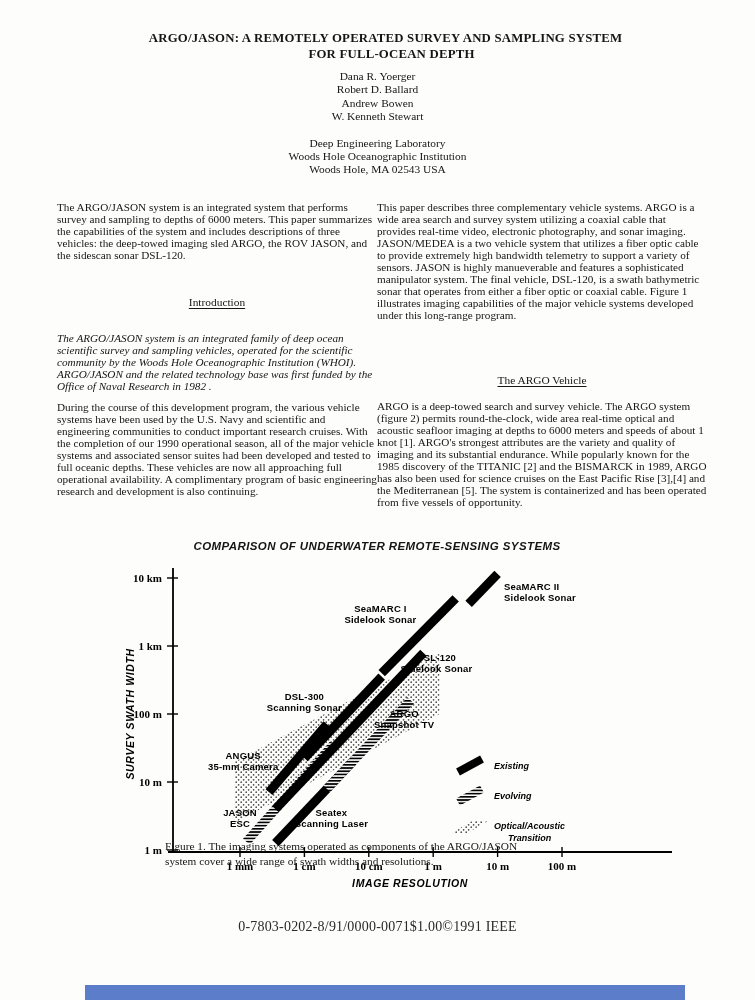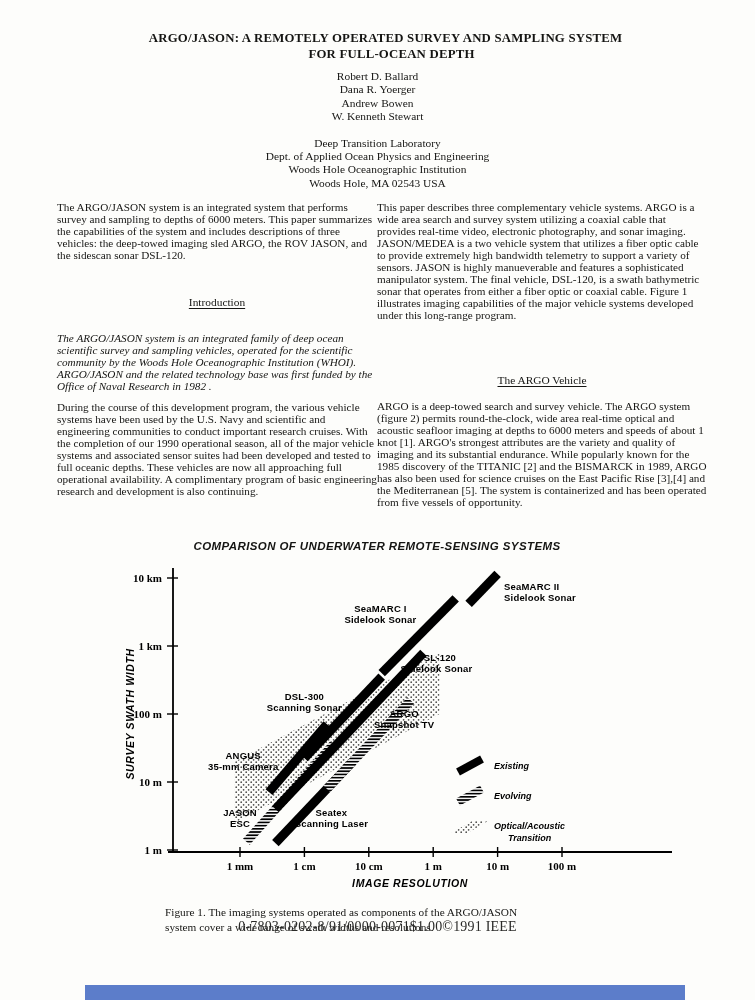--- a/index.html
+++ b/index.html
@@ -21,29 +21,28 @@
   .axtitle{font:italic 700 10.5px "Liberation Sans", sans-serif;fill:#000;letter-spacing:.6px;}
   .legendtext{font:italic 700 9px "Liberation Sans", sans-serif;fill:#000;}
 </style>
 </head>
 <body>
 
 <div class="abs center title-line" style="left:16px;right:0;top:31px;">ARGO/JASON: A REMOTELY OPERATED SURVEY AND SAMPLING SYSTEM</div>
 <div class="abs center title-line" style="left:0;right:0;top:47px;padding-left:28px;">FOR FULL-OCEAN DEPTH</div>
 
 <div class="abs center byline" style="left:0;right:0;top:70px;">
+  <div>Dana R. Yoerger</div>
   <div>Robert D. Ballard</div>
-  <div>Dana R. Yoerger</div>
   <div>Andrew Bowen</div>
   <div>W. Kenneth Stewart</div>
 </div>
 
 <div class="abs center affil" style="left:0;right:0;top:137px;">
-  <div>Deep Transition Laboratory</div>
-  <div>Dept. of Applied Ocean Physics and Engineering</div>
+  <div>Deep Engineering Laboratory</div>
   <div>Woods Hole Oceanographic Institution</div>
   <div>Woods Hole, MA 02543 USA</div>
 </div>
 
 <div class="abs body-text" style="left:57px;top:201px;width:320px;">The ARGO/JASON system is an integrated system that performs survey and sampling to depths of 6000 meters.  This paper summarizes the capabilities of the system and includes descriptions of three vehicles: the deep-towed imaging sled ARGO, the ROV JASON, and the sidescan sonar DSL-120.</div>
 
 <div class="abs center colheading" style="left:57px;top:296px;width:320px;">Introduction</div>
 
 <div class="abs body-text" style="left:57px;top:332px;width:320px;font-style:italic;">The ARGO/JASON system is an integrated family of deep ocean scientific survey and sampling vehicles, operated for the scientific community by the Woods Hole Oceanographic Institution (WHOI). ARGO/JASON and the related technology base was first funded by the Office of Naval Research in 1982 .</div>
 
@@ -122,20 +121,20 @@
       <line x1="348" y1="216" x2="372" y2="203" stroke="#000" stroke-width="8"></line>
       <text x="384" y="213" text-anchor="start" class="legendtext">Existing</text>
       <line x1="348" y1="246" x2="372" y2="233" stroke="url(#hatch)" stroke-width="8"></line>
       <text x="384" y="243" text-anchor="start" class="legendtext">Evolving</text>
       <polygon points="340,278 362,265 378,265 356,278" fill="url(#stipple)"></polygon>
       <text x="384" y="273" text-anchor="start" class="legendtext">Optical/Acoustic</text>
       <text x="398" y="285" text-anchor="start" class="legendtext">Transition</text>
     </g>
 </svg>
 
-<div class="abs caption" style="left:165px;top:905px;width:450px;">
+<div class="abs caption" style="left:165px;top:839px;width:450px;">
   <div>Figure 1. The imaging systems operated as components of the ARGO/JASON</div>
   <div>system cover a wide range of swath widths and resolutions.</div>
 </div>
 
 <div class="abs center footerline" style="left:0;right:0;top:919px;">0-7803-0202-8/91/0000-0071$1.00©1991 IEEE</div>
 
 <div class="abs bottom-bar" style="left:85px;top:985px;width:600px;height:15px;"></div>
 
 </body></html>

